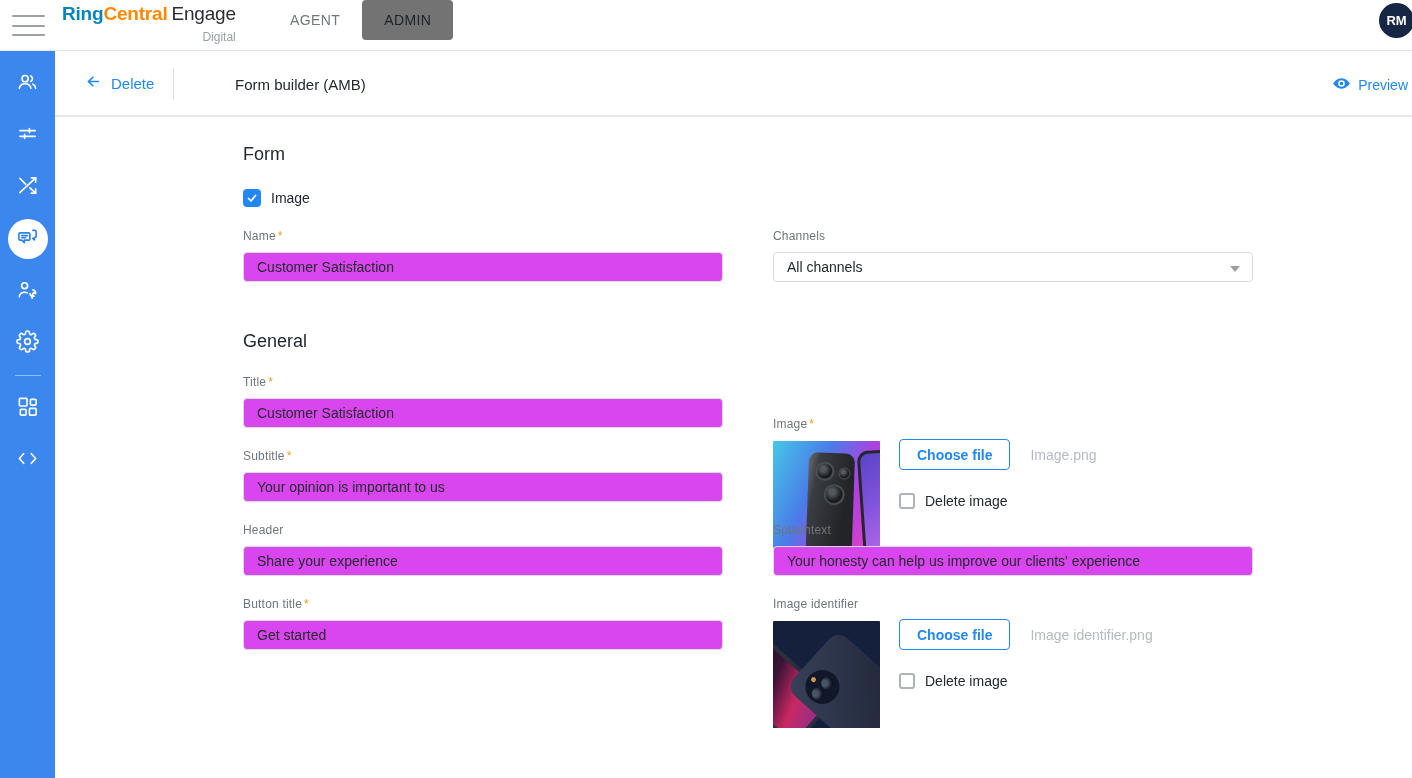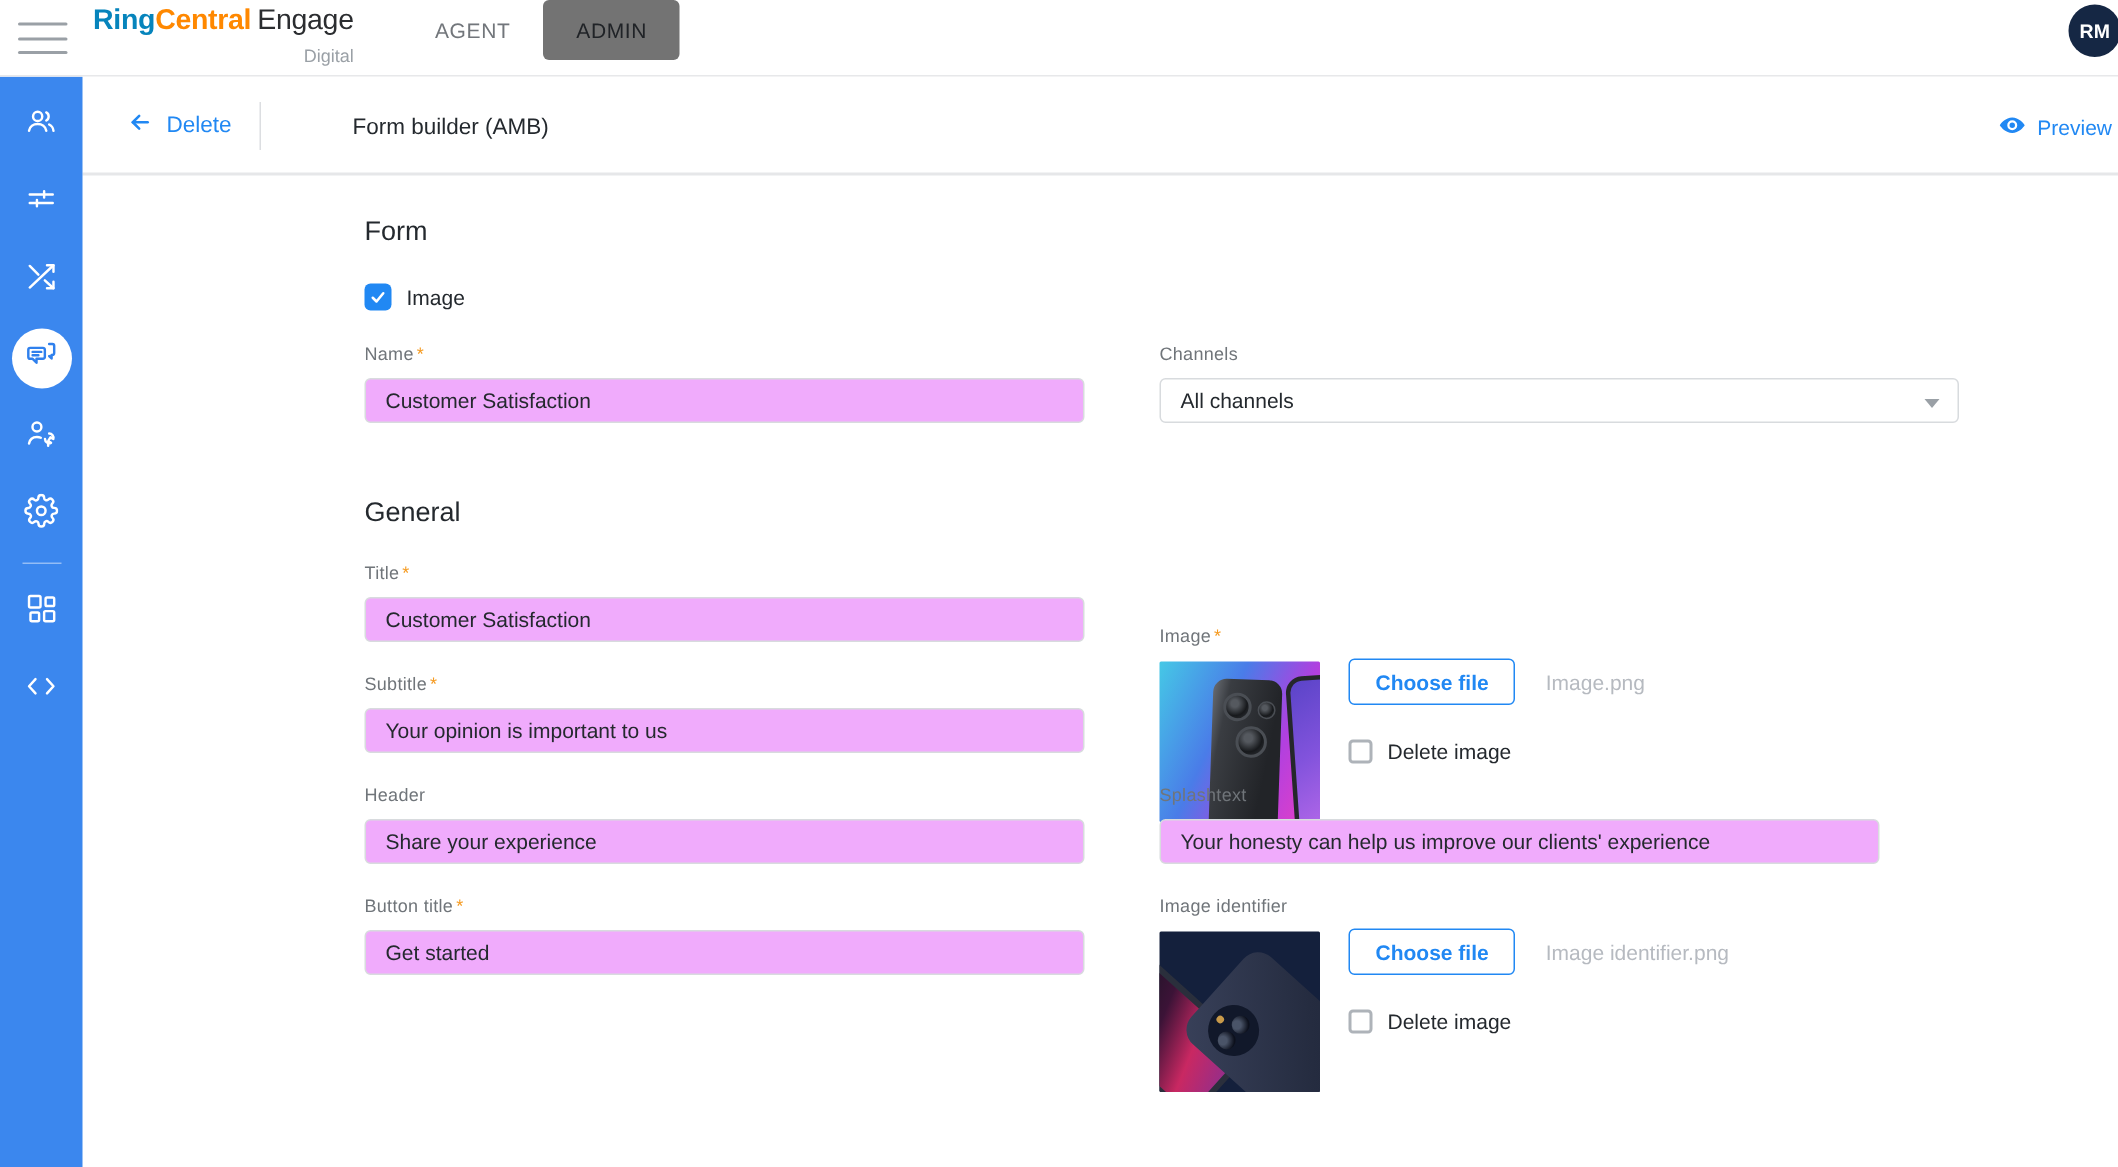--- a/index.html
+++ b/index.html
@@ -61,23 +61,23 @@
   .cbx.checked { background:#2188f3; }
   .cbx.checked svg { width:12px; height:12px; }
   .cbx.empty { width:16px; height:16px; border:2px solid #aeb3b9; border-radius:3px; background:#fff; }
   .check-label { font-size:14px; color:#24292e; }
 
   .fgroup { position:absolute; width:480px; }
   .col-l { left:0; } .col-r { left:530px; }
   .flabel { font-size:12px; color:#70757a; letter-spacing:0.2px; display:block; margin-bottom:9px; }
   .star { color:#f59b22; margin-left:2px; font-size:12px; }
   .tinput { width:480px; height:30px; border:1px solid #d8dbde; border-radius:4px;
-    padding:0 13px; font-size:14px; color:#24292e; background:#f0abfc;
+    padding:0 13px; font-size:14px; color:#24292e; background:#d946ef;
     font-family:"Liberation Sans", sans-serif; outline:none; }
-  .tselect { position:relative; width:533px; height:30px; border:1px solid #d8dbde;
+  .tselect { position:relative; width:480px; height:30px; border:1px solid #d8dbde;
     border-radius:4px; background:#fff; display:flex; align-items:center;
     padding:0 13px; font-size:14px; color:#24292e; cursor:pointer; }
   .sel-arrow { position:absolute; right:12px; top:13px; width:0; height:0;
     border-left:5px solid transparent; border-right:5px solid transparent;
     border-top:6px solid #9aa0a6; }
 
   .g-name { top:112px; } .g-channels { top:112px; }
   .g-title { top:258px; } .g-subtitle { top:332px; }
   .g-header { top:406px; } .g-splash { top:406px; }
   .g-btitle { top:480px; } .g-startpage { top:554px; }

